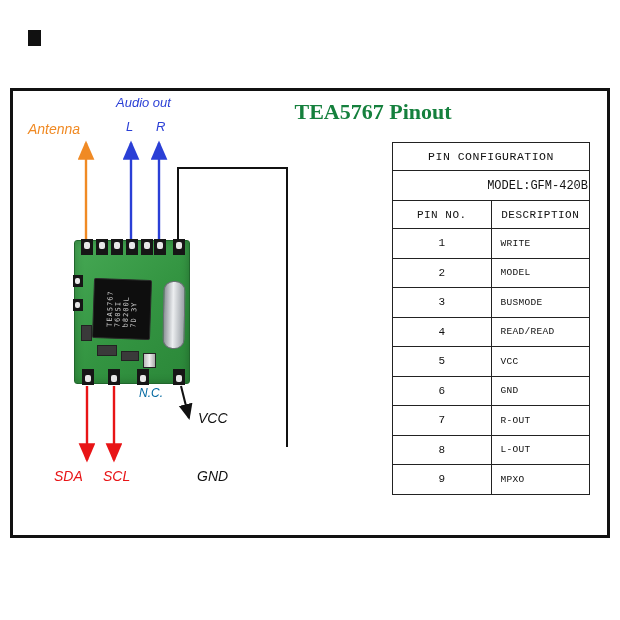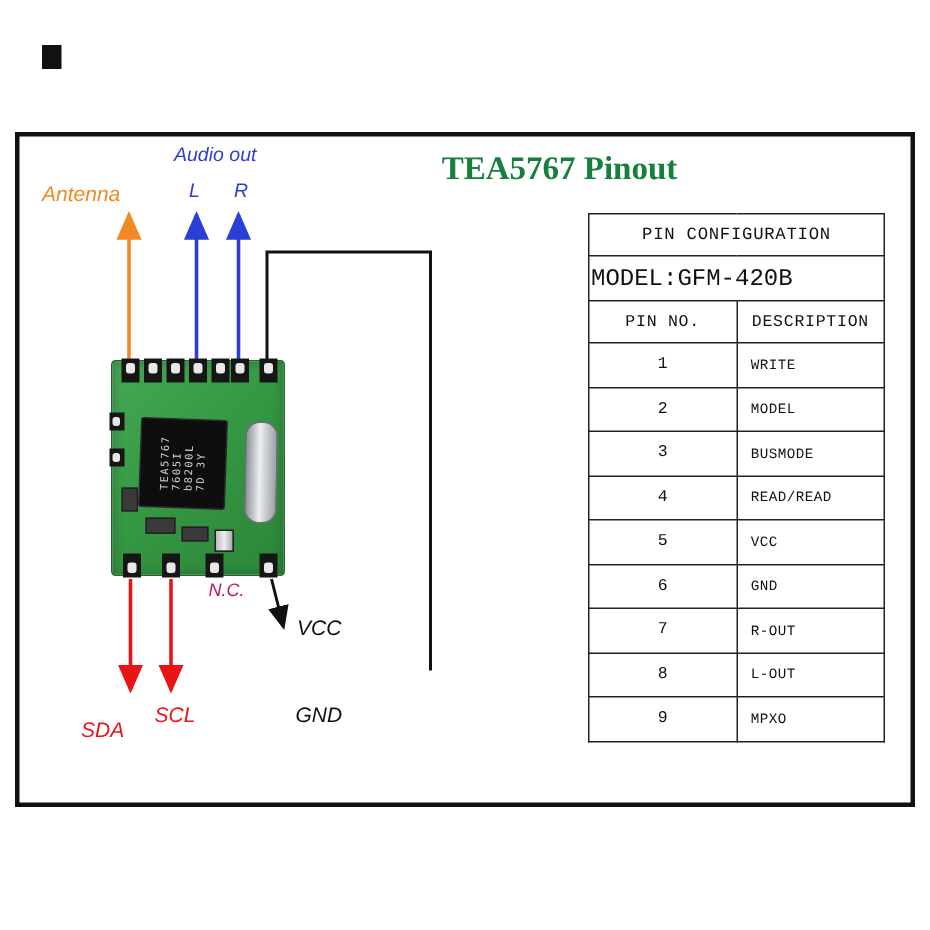--- a/index.html
+++ b/index.html
@@ -13,24 +13,24 @@
 
   .page-title{position:absolute;left:258px;top:99px;width:230px;text-align:center;
               font-family:"Liberation Serif", serif;font-weight:bold;font-size:22px;color:#15803d;}
 
   
   .lbl{position:absolute;font-size:13px;font-weight:bold;font-style:italic;}
   .lbl-antenna{left:28px;top:121px;color:var(--antenna,#f08a24);font-weight:normal;font-size:14px;}
   .lbl-audio{left:116px;top:95px;color:var(--audio,#2a3fd6);font-weight:normal;font-size:13px;}
   .lbl-l{left:126px;top:119px;color:var(--audio,#2a3fd6);font-weight:normal;}
   .lbl-r{left:156px;top:119px;color:var(--audio,#2a3fd6);font-weight:normal;}
-  .lbl-nc{left:139px;top:386px;color:#be185d;font-size:12px;font-weight:normal;}
+  .lbl-nc{left:139px;top:386px;color:#0369a1;font-size:12px;font-weight:normal;}
   .lbl-vcc{left:198px;top:410px;color:#111;font-size:14px;font-weight:normal;}
   .lbl-gnd{left:197px;top:468px;color:#111;font-size:14px;font-weight:normal;}
-  .lbl-sda{left:54px;top:468px;color:var(--i2c,#e81416);font-size:14px;font-weight:normal;margin-top:10px;}
+  .lbl-sda{left:54px;top:468px;color:var(--i2c,#e81416);font-size:14px;font-weight:normal;}
   .lbl-scl{left:103px;top:468px;color:var(--i2c,#e81416);font-size:14px;font-weight:normal;}
 
   
   .wires{position:absolute;left:0;top:0;width:620px;height:620px;pointer-events:none;}
   .w-orange{stroke:var(--antenna,#f08a24);stroke-width:2.4;fill:none;}
   .w-blue{stroke:var(--audio,#2a3fd6);stroke-width:2.4;fill:none;}
   .w-red{stroke:var(--i2c,#e81416);stroke-width:2.4;fill:none;}
   .w-black{stroke:var(--wire,#111111);stroke-width:2;fill:none;}
   .mk-orange{fill:var(--antenna,#f08a24);}
   .mk-blue{fill:var(--audio,#2a3fd6);}
@@ -65,21 +65,21 @@
   .p2{left:46px;top:110px;width:16px;height:8px;}
   .p3{left:68px;top:112px;width:11px;height:13px;}
   .p4{left:6px;top:84px;width:9px;height:14px;}
 
   
   .pin-table{position:absolute;left:358px;top:142px;width:198px;
              font-family:"Liberation Mono", monospace;color:#111;margin-left:34px;}
   .pin-table table{border-collapse:collapse;width:100%;table-layout:fixed;}
   .pin-table td,.pin-table th{border:1px solid #222;overflow:hidden;white-space:nowrap;}
   .t-head td{height:25px;text-align:center;font-size:11.5px;letter-spacing:.5px;}
-  .t-model td{height:27px;text-align:left;font-size:16px;}
+  .t-model td{height:27px;text-align:right;font-size:12px;}
   .t-cols th{height:25px;font-size:11px;font-weight:normal;text-align:center;letter-spacing:.5px;}
   .col-pin{width:66px;}
   .t-row td{height:26.5px;font-size:11px;}
   .t-row .c-pin{text-align:center;}
   .t-row .c-desc{font-size:9.5px;padding-left:9px;letter-spacing:.3px;}
 </style>
 </head>
 <body>
 
 <div class="canvas">

